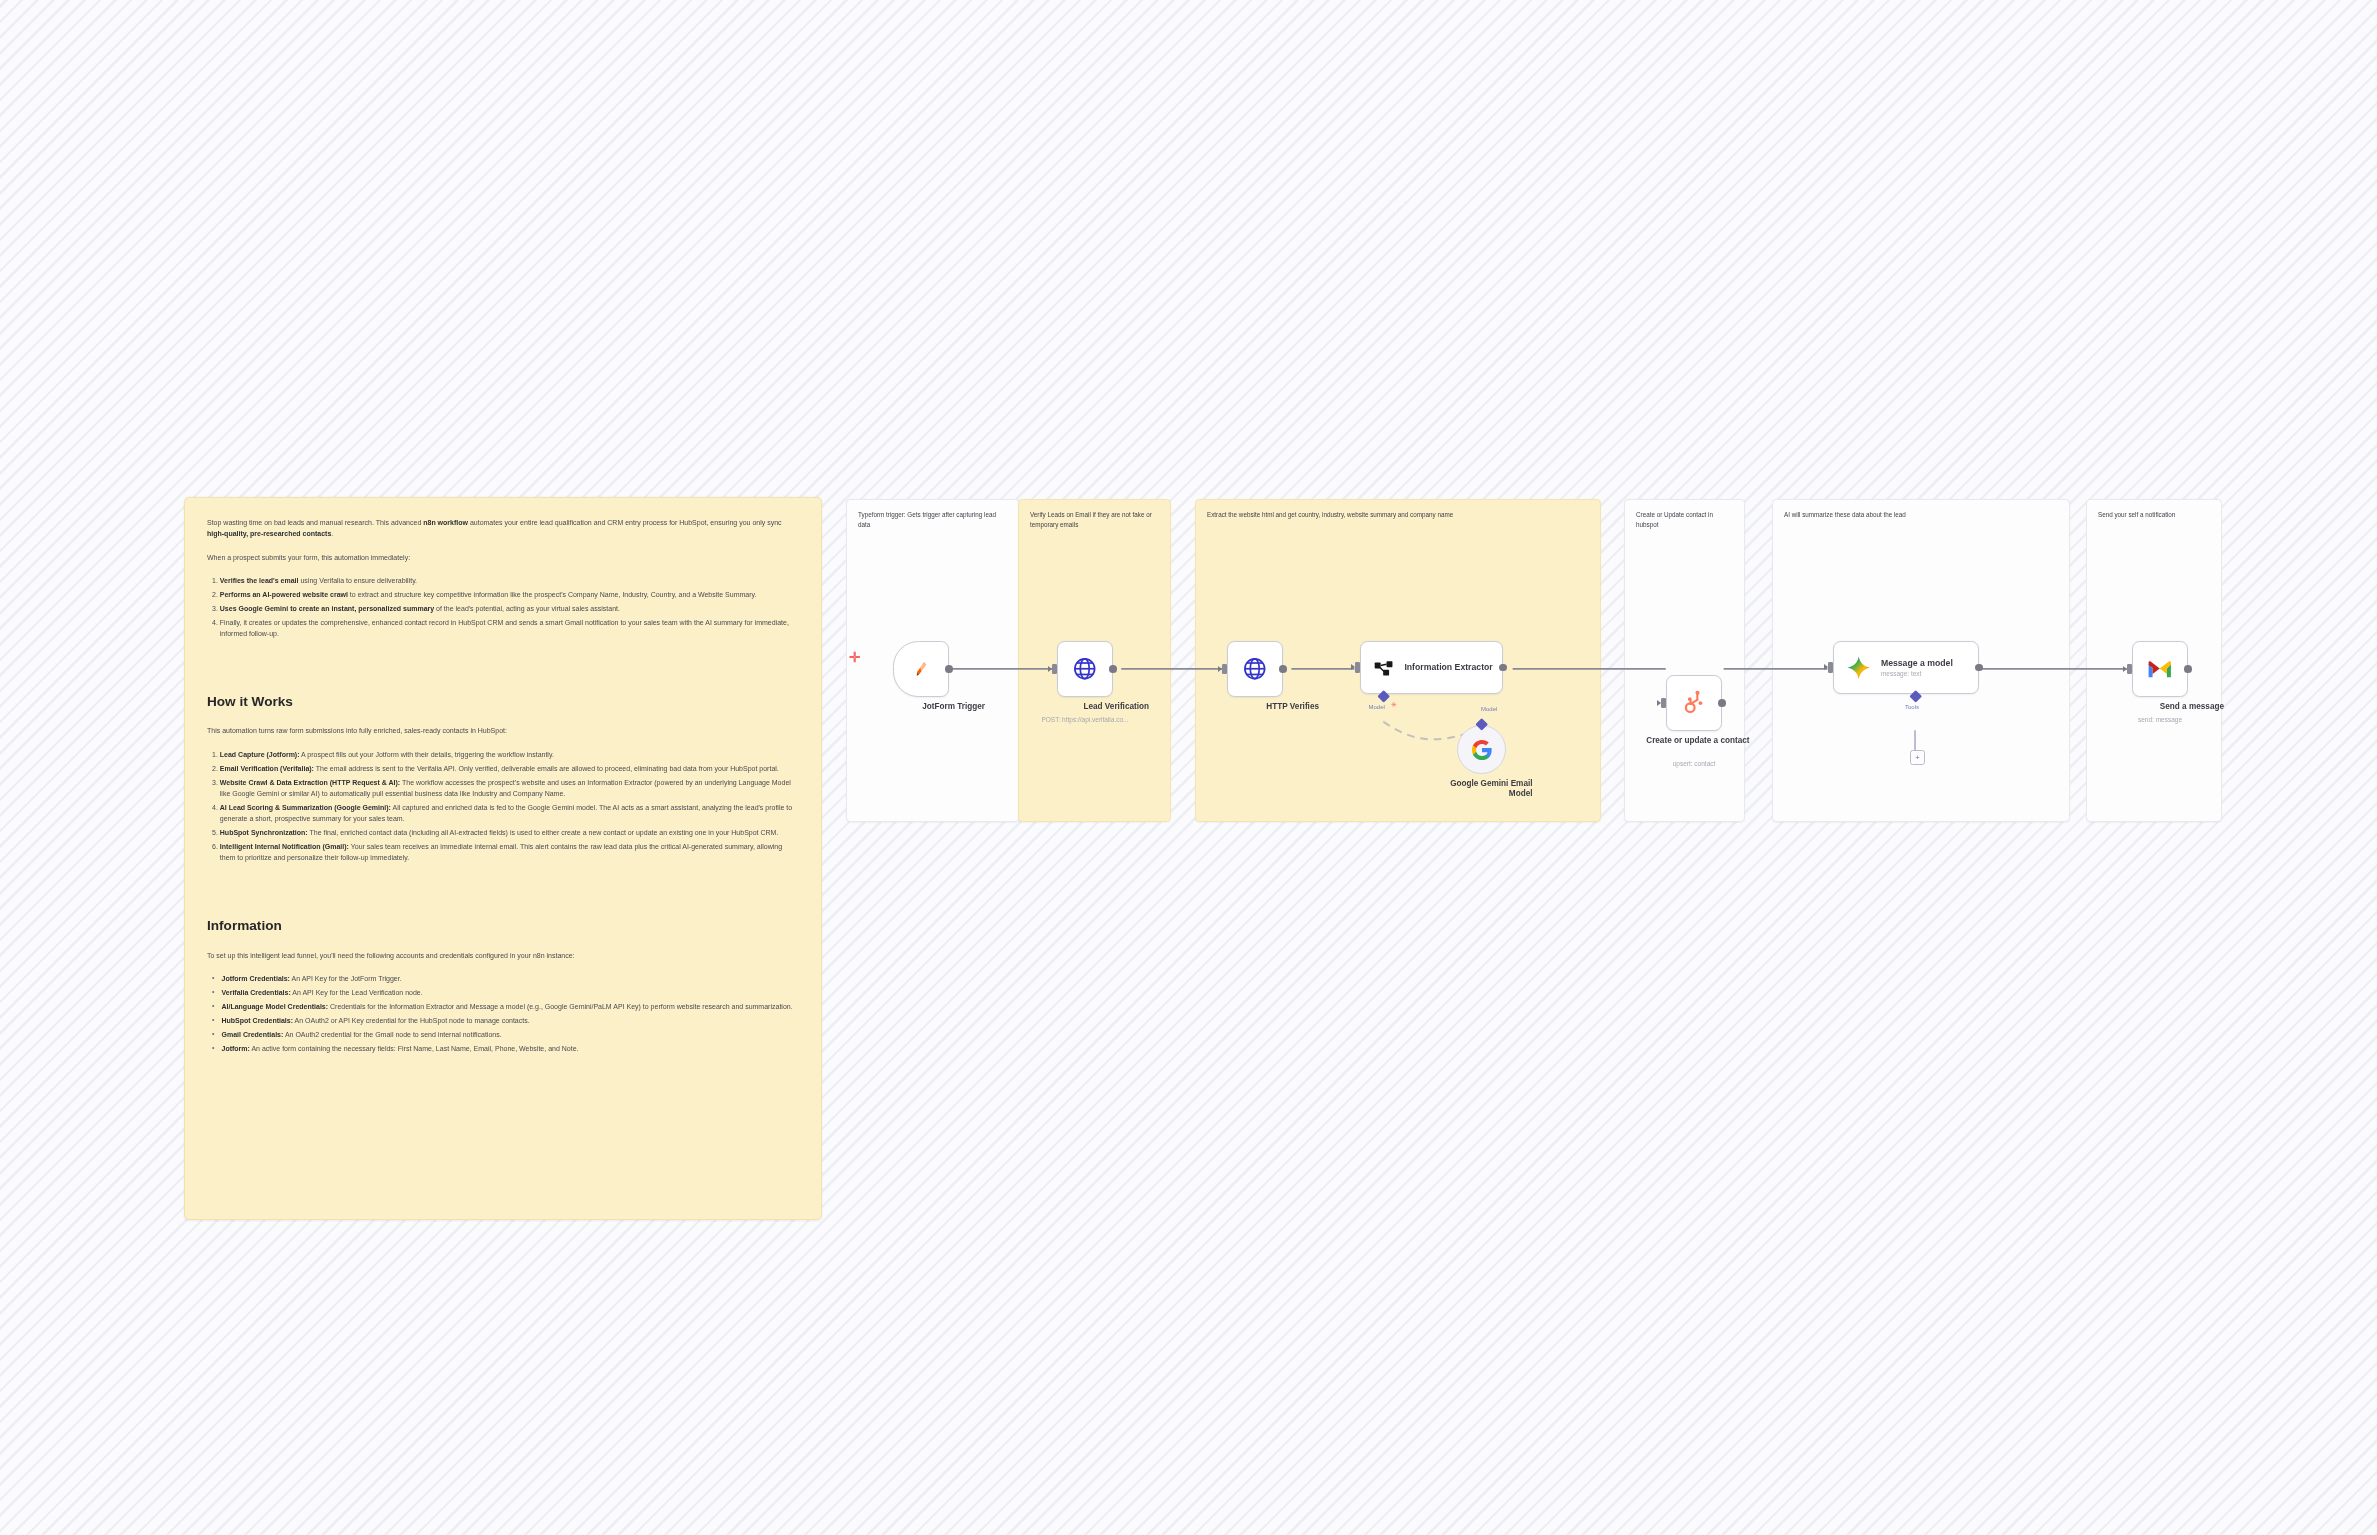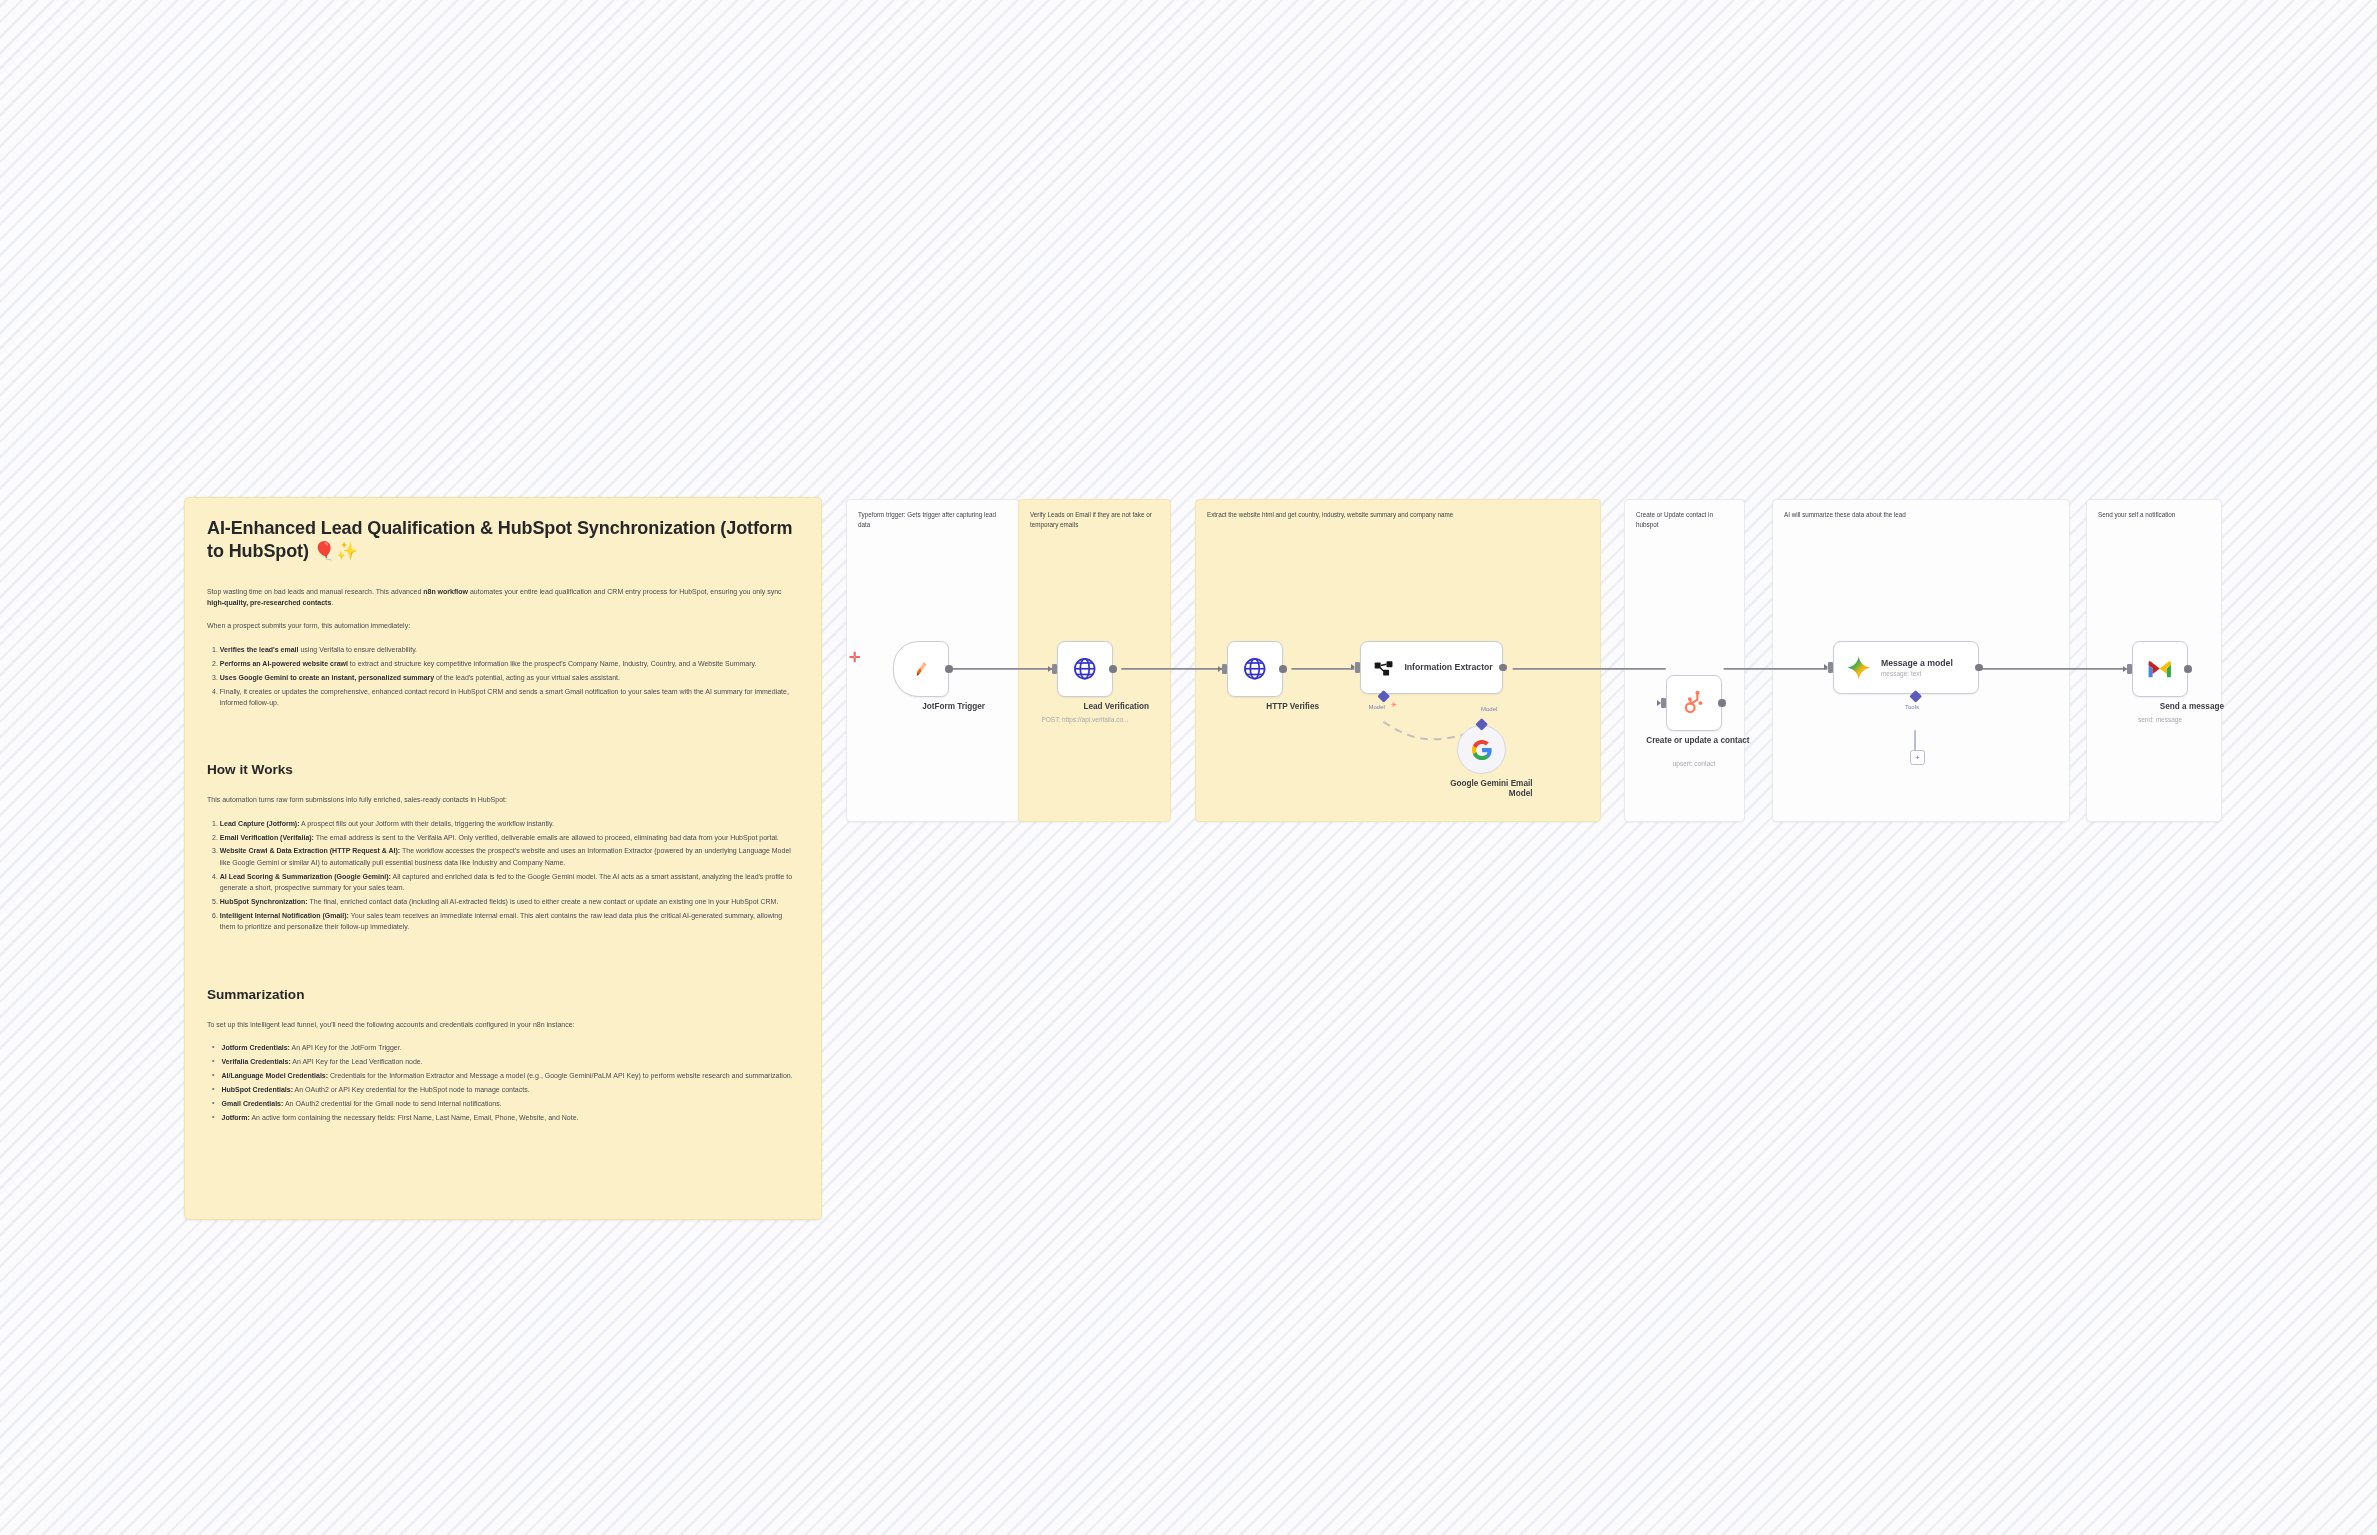--- a/index.html
+++ b/index.html
@@ -145,21 +145,20 @@
     display:flex;align-items:center;justify-content:center;
     font-size:7.7px;color:#6b6bb0;
   }
 </style>
 </head>
 <body>
 
 <div id="canvas"></div>
 
 <div id="doc-note">
-  <h1>AI-Enhanced Lead Qualification &amp; HubSpot Synchronization (Jotform to HubSpot) 🎈✨</h1>
 
   <p>
     <span>Stop wasting time on bad leads and manual research. This advanced </span><b>n8n workflow</b><span> automates your entire lead qualification and CRM entry process for HubSpot, ensuring you only sync </span><b>high-quality, pre-researched contacts</b><span>.</span>
   </p>
 
   <p>When a prospect submits your form, this automation immediately:</p>
 
   <ol>
     <li><b>Verifies the lead's email</b><span> using Verifalia to ensure deliverability.</span></li>
     <li><b>Performs an AI-powered website crawl</b><span> to extract and structure key competitive information like the prospect's Company Name, Industry, Country, and a Website Summary.</span></li>
@@ -176,21 +175,21 @@
     <li><b>Lead Capture (Jotform):</b><span> A prospect fills out your Jotform with their details, triggering the workflow instantly.</span></li>
     <li><b>Email Verification (Verifalia):</b><span> The email address is sent to the Verifalia API. Only verified, deliverable emails are allowed to proceed, eliminating bad data from your HubSpot portal.</span></li>
     <li><b>Website Crawl &amp; Data Extraction (HTTP Request &amp; AI):</b><span> The workflow accesses the prospect's website and uses an Information Extractor (powered by an underlying Language Model like Google Gemini or similar AI) to automatically pull essential business data like Industry and Company Name.</span></li>
     <li><b>AI Lead Scoring &amp; Summarization (Google Gemini):</b><span> All captured and enriched data is fed to the Google Gemini model. The AI acts as a smart assistant, analyzing the lead's profile to generate a short, prospective summary for your sales team.</span></li>
     <li><b>HubSpot Synchronization:</b><span> The final, enriched contact data (including all AI-extracted fields) is used to either create a new contact or update an existing one in your HubSpot CRM.</span></li>
     <li><b>Intelligent Internal Notification (Gmail):</b><span> Your sales team receives an immediate internal email. This alert contains the raw lead data plus the critical AI-generated summary, allowing them to prioritize and personalize their follow-up immediately.</span></li>
   </ol>
 
   <div class="spacer"></div>
 
-  <h2>Summarization</h2>
+  <h2>Information</h2>
   <p>To set up this intelligent lead funnel, you'll need the following accounts and credentials configured in your n8n instance:</p>
 
   <ul>
     <li><b>Jotform Credentials:</b><span> An API Key for the JotForm Trigger.</span></li>
     <li><b>Verifalia Credentials:</b><span> An API Key for the Lead Verification node.</span></li>
     <li><b>AI/Language Model Credentials:</b><span> Credentials for the Information Extractor and Message a model (e.g., Google Gemini/PaLM API Key) to perform website research and summarization.</span></li>
     <li><b>HubSpot Credentials:</b><span> An OAuth2 or API Key credential for the HubSpot node to manage contacts.</span></li>
     <li><b>Gmail Credentials:</b><span> An OAuth2 credential for the Gmail node to send internal notifications.</span></li>
     <li><b>Jotform:</b><span> An active form containing the necessary fields: First Name, Last Name, Email, Phone, Website, and Note.</span></li>
   </ul>

